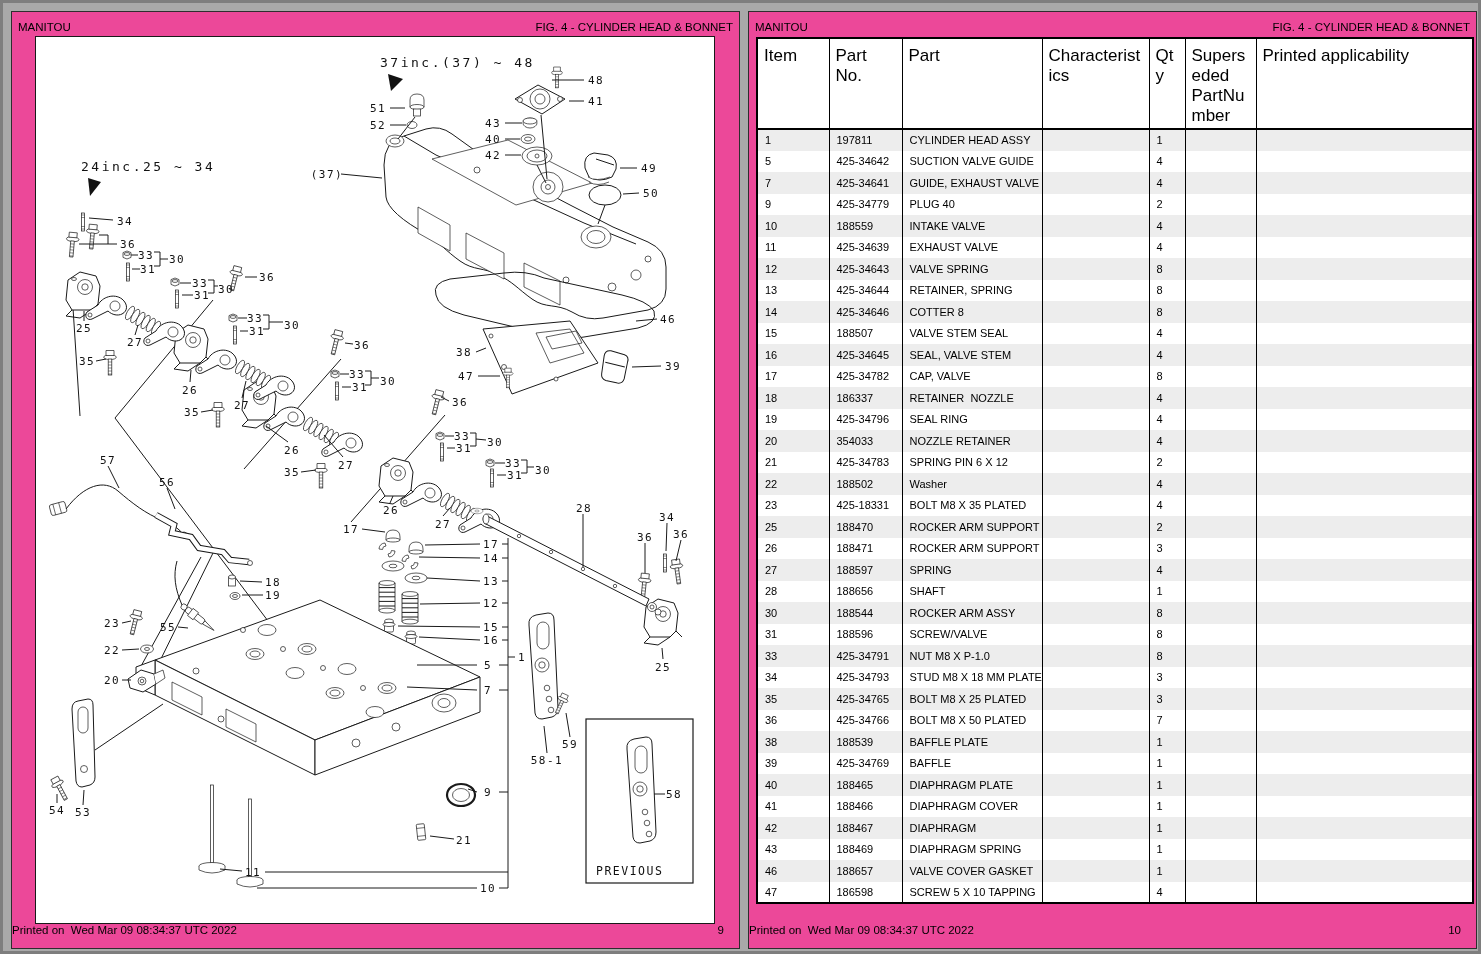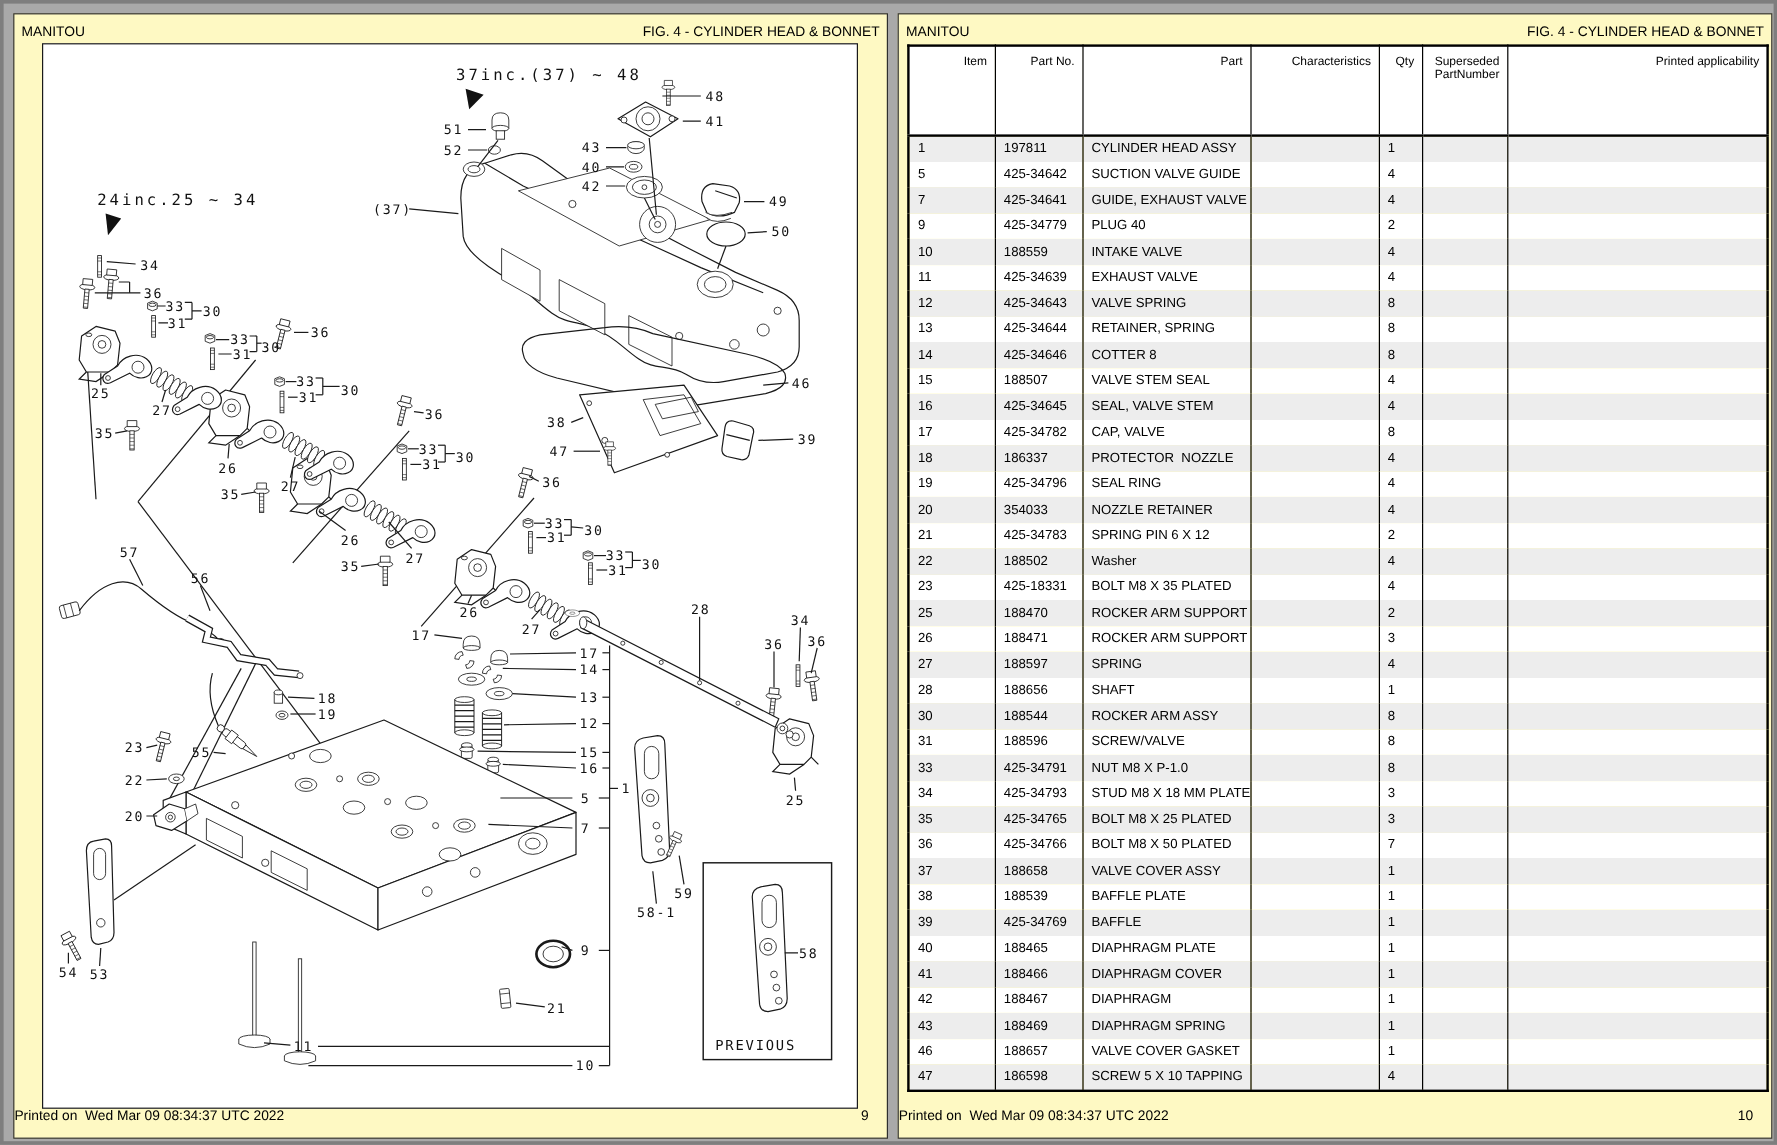--- a/index.html
+++ b/index.html
@@ -4,21 +4,21 @@
 <style>
   html,body{margin:0;padding:0;}
   body{
     width:1481px;height:954px;position:relative;overflow:hidden;
     background:#a9a9a9;
     font-family:"Liberation Sans",sans-serif;
     -webkit-font-smoothing:antialiased;
   }
   #screen{position:absolute;inset:0;border:3px solid #7e7e7e;box-sizing:border-box;}
   .page{
-    position:absolute;top:8px;width:729px;height:938px;background:#fef9c3;
+    position:absolute;top:8px;width:729px;height:938px;background:#ec4899;
     border:1px solid #2e2e2e;box-sizing:border-box;
   }
   #page-left{left:8px;}
   #page-right{left:745px;}
   .page-hd{
     position:absolute;top:7px;left:6px;right:6px;height:16px;
     display:flex;justify-content:space-between;align-items:center;
     font-size:11.5px;color:#000;
   }
   .page-ft{
@@ -33,22 +33,22 @@
     border:1px solid #1a1a1a;box-sizing:content-box;background:#fff;
   }
   
   #parts-table{
     position:absolute;left:7px;top:25px;width:716px;
     border-collapse:collapse;table-layout:fixed;
     border:2px solid #000;
     font-size:11px;color:#000;
   }
   #parts-table th{
-    font-weight:normal;font-size:10px;vertical-align:top;text-align:right;
-    padding:7px 6px 2px 6px;height:75px;box-sizing:border-box;
+    font-weight:normal;font-size:17px;vertical-align:top;text-align:left;
+    padding:7px 6px 2px 6px;height:45px;box-sizing:border-box;
     border-left:1px solid #000;border-bottom:2px solid #000;
     overflow-wrap:break-word;word-break:break-word;background:#fff;
   }
   #parts-table th:first-child{border-left:none;}
   #parts-table td{
     height:21.5px;box-sizing:border-box;padding:0 4px 0 7px;
     border-left:1px solid #000;vertical-align:middle;overflow:hidden;
   }
   #parts-table td:first-child{border-left:none;}
   #parts-table tbody tr:nth-child(odd){background:#ededed;}
@@ -737,21 +737,21 @@
             <td class="c-part">425-34782</td>
             <td class="c-name">CAP, VALVE</td>
             <td class="c-chars"></td>
             <td class="c-qty">8</td>
             <td class="c-sup"></td>
             <td class="c-mach"></td>
           </tr>
           <tr>
             <td class="c-item">18</td>
             <td class="c-part">186337</td>
-            <td class="c-name">PROTECTOR  NOZZLE</td>
+            <td class="c-name">RETAINER  NOZZLE</td>
             <td class="c-chars"></td>
             <td class="c-qty">4</td>
             <td class="c-sup"></td>
             <td class="c-mach"></td>
           </tr>
           <tr>
             <td class="c-item">19</td>
             <td class="c-part">425-34796</td>
             <td class="c-name">SEAL RING</td>
             <td class="c-chars"></td>
@@ -875,29 +875,20 @@
             <td class="c-qty">3</td>
             <td class="c-sup"></td>
             <td class="c-mach"></td>
           </tr>
           <tr>
             <td class="c-item">36</td>
             <td class="c-part">425-34766</td>
             <td class="c-name">BOLT M8 X 50 PLATED</td>
             <td class="c-chars"></td>
             <td class="c-qty">7</td>
-            <td class="c-sup"></td>
-            <td class="c-mach"></td>
-          </tr>
-          <tr>
-            <td class="c-item">37</td>
-            <td class="c-part">188658</td>
-            <td class="c-name">VALVE COVER ASSY</td>
-            <td class="c-chars"></td>
-            <td class="c-qty">1</td>
             <td class="c-sup"></td>
             <td class="c-mach"></td>
           </tr>
           <tr>
             <td class="c-item">38</td>
             <td class="c-part">188539</td>
             <td class="c-name">BAFFLE PLATE</td>
             <td class="c-chars"></td>
             <td class="c-qty">1</td>
             <td class="c-sup"></td>

